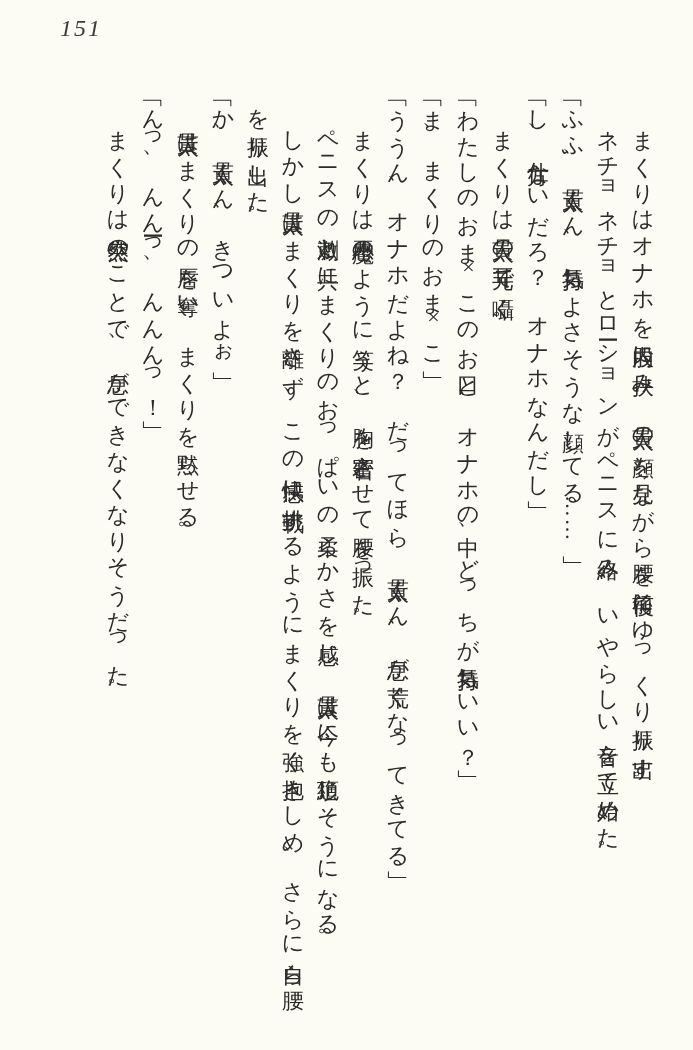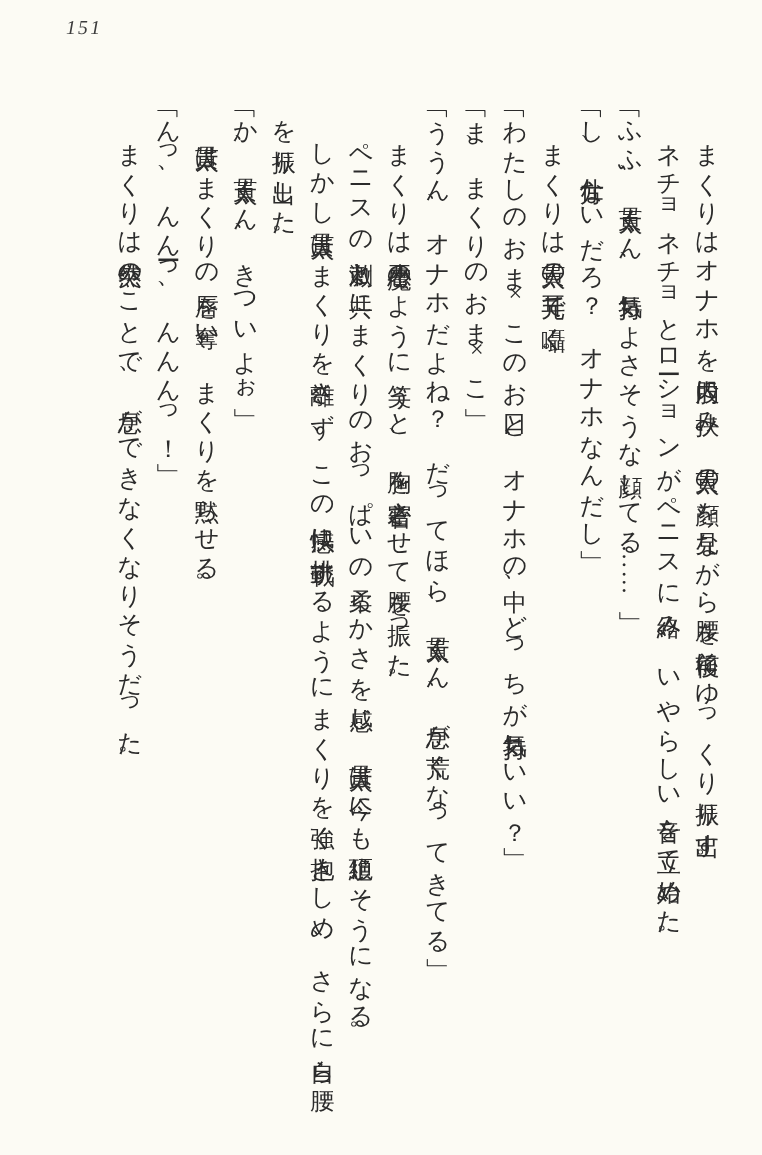--- a/index.html
+++ b/index.html
@@ -15,21 +15,21 @@
     font-family: "Liberation Serif", "DejaVu Serif", serif;
   }
   .book-page {
     position: absolute;
     inset: 0;
   }
   .page-number {
     position: absolute;
     top: 15px;
     left: 60px;
-    font-size: 18px;
+    font-size: 24px;
     font-style: italic;
     letter-spacing: 2px;
     color: #3c3c3c;
   }
   .text-area {
     position: absolute;
     top: 93px;
     right: 32px;
     width: 606px;
     height: 894px;

